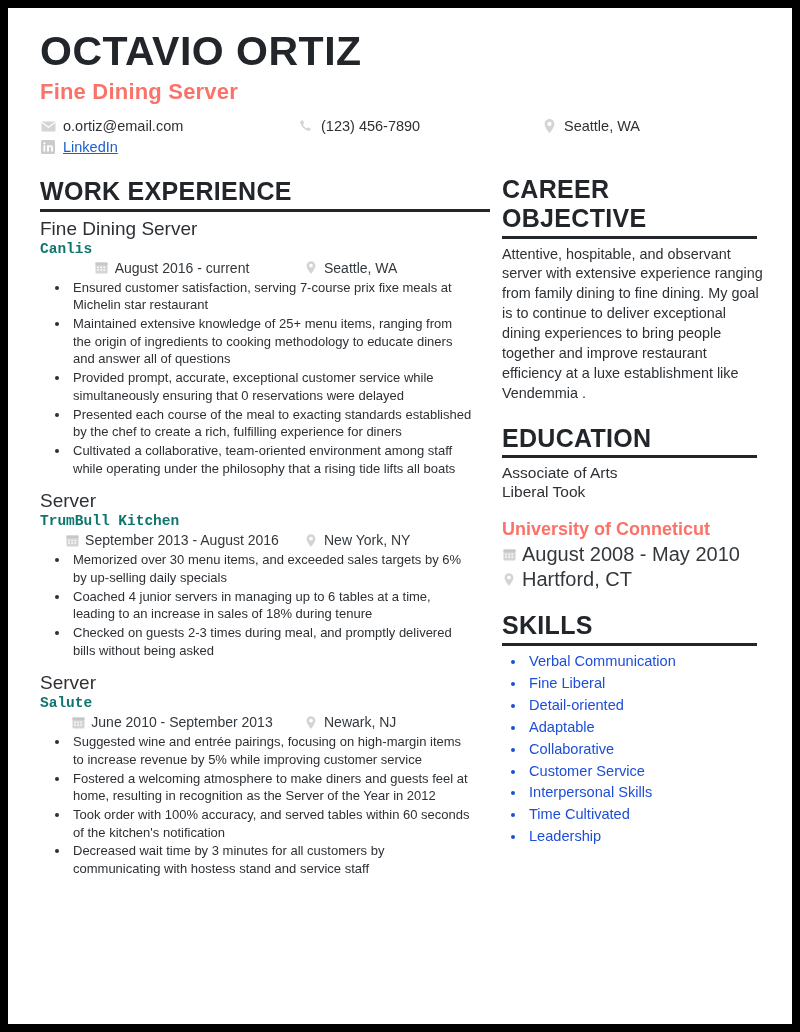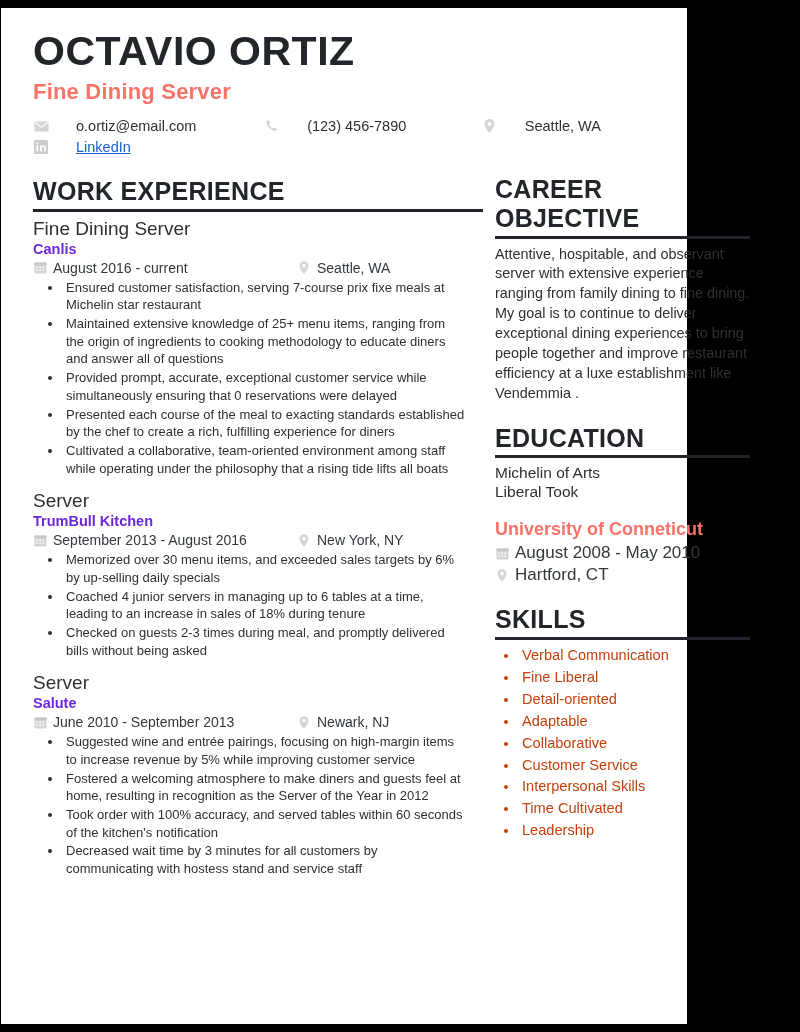--- a/index.html
+++ b/index.html
@@ -8,22 +8,22 @@
     margin: 0; padding: 0;
     background: #000000;
   }
   body {
     width: 800px; height: 1032px;
     font-family: "Liberation Sans", sans-serif;
     overflow: hidden;
   }
   .page {
     position: absolute;
-    left: 1px; top: 8px;
-    width: 686px; height: 1016px;
+    left: 8px; top: 8px;
+    width: 784px; height: 1016px;
     background: #ffffff;
   }
   .inner {
     padding: 22px 26px 0 32px;
   }
 
   
   .name {
     font-size: 41px;
     font-weight: bold;
@@ -43,21 +43,20 @@
   .contact-row {
     display: flex;
     align-items: center;
     margin-bottom: 5px;
   }
   .contact-item {
     display: flex;
     align-items: center;
     font-size: 14.5px;
     color: #2d3135;
-    gap: 20px;
   }
   .c-email  { width: 258px; }
   .c-phone  { width: 243px; }
   .c-loc    { width: 200px; }
   .contact-item .ico {
     display: inline-flex;
     align-items: center;
     justify-content: center;
     width: 16px; height: 16px;
     margin-right: 7px;
@@ -99,34 +98,36 @@
   .job { margin-bottom: 13px; }
   .job-title {
     font-size: 19px;
     color: #2d3135;
     margin: 0 0 1px 0;
     font-weight: normal;
   }
   .job-company {
     font-size: 14.5px;
     font-weight: bold;
-    color: #6d28d9;
+    color: #0f766e;
     margin: 0 0 3px 0;
+    font-family: Liberation Mono, monospace;
   }
   .job-meta {
     display: flex;
     align-items: center;
     margin-bottom: 3px;
   }
   .meta-date { width: 264px; }
   .meta-date, .meta-loc {
     display: flex;
     align-items: center;
     font-size: 14px;
     color: #33383d;
+    justify-content: center;
   }
   .meta-date .ico, .meta-loc .ico {
     display: inline-flex;
     align-items: center;
     justify-content: center;
     width: 14px; height: 15px;
     margin-right: 6px;
     flex: 0 0 14px;
   }
   ul.bullets {
@@ -157,41 +158,41 @@
   }
   .edu-school {
     font-size: 18px;
     font-weight: bold;
     color: #fa7268;
     margin: 18px 0 3px 0;
   }
   .edu-line {
     display: flex;
     align-items: center;
-    font-size: 17px;
+    font-size: 20px;
     color: #33383d;
     margin-bottom: 2px;
   }
   .edu-line .ico {
     display: inline-flex;
     align-items: center;
     justify-content: center;
     width: 14px; height: 15px;
     margin-right: 6px;
     flex: 0 0 14px;
   }
   ul.skills {
     margin: 2px 0 0 0;
     padding-left: 24px;
     list-style: disc;
   }
   ul.skills li {
     font-size: 14.6px;
     line-height: 1.33;
-    color: #c2410c;
+    color: #1d4ed8;
     margin-bottom: 2.5px;
     padding-left: 3px;
   }
   .gap-top-career { margin-top: -2px; }
 </style>
 </head>
 <body>
 
 <div class="page">
 <div class="inner">
@@ -365,21 +366,21 @@
       <div class="block">
         <div class="sec-title gap-top-career">CAREER</div>
         <div class="sec-title">OBJECTIVE</div>
         <hr class="sec-rule">
         <p class="objective-text">Attentive, hospitable, and observant server with extensive experience ranging from family dining to fine dining. My goal is to continue to deliver exceptional dining experiences to bring people together and improve restaurant efficiency at a luxe establishment like Vendemmia .</p>
       </div>
 
       <div class="block">
         <div class="sec-title">EDUCATION</div>
         <hr class="sec-rule">
-        <div class="edu-degree">Michelin of Arts</div>
+        <div class="edu-degree">Associate of Arts</div>
         <div class="edu-field">Liberal Took</div>
         <div class="edu-school">University of Conneticut</div>
         <div class="edu-line">
           <span class="ico">
             <svg width="13" height="13" viewBox="0 0 13 13">
                   <rect x="0.5" y="1.5" width="12" height="11" rx="1" fill="#d2d4d6"></rect>
                   <rect x="0.5" y="1.5" width="12" height="2.6" fill="#c5c7c9"></rect>
                   <rect x="2.2" y="5.6" width="1.6" height="1.5" fill="#ffffff"></rect>
                   <rect x="5.3" y="5.6" width="1.6" height="1.5" fill="#ffffff"></rect>
                   <rect x="8.4" y="5.6" width="1.6" height="1.5" fill="#ffffff"></rect>

